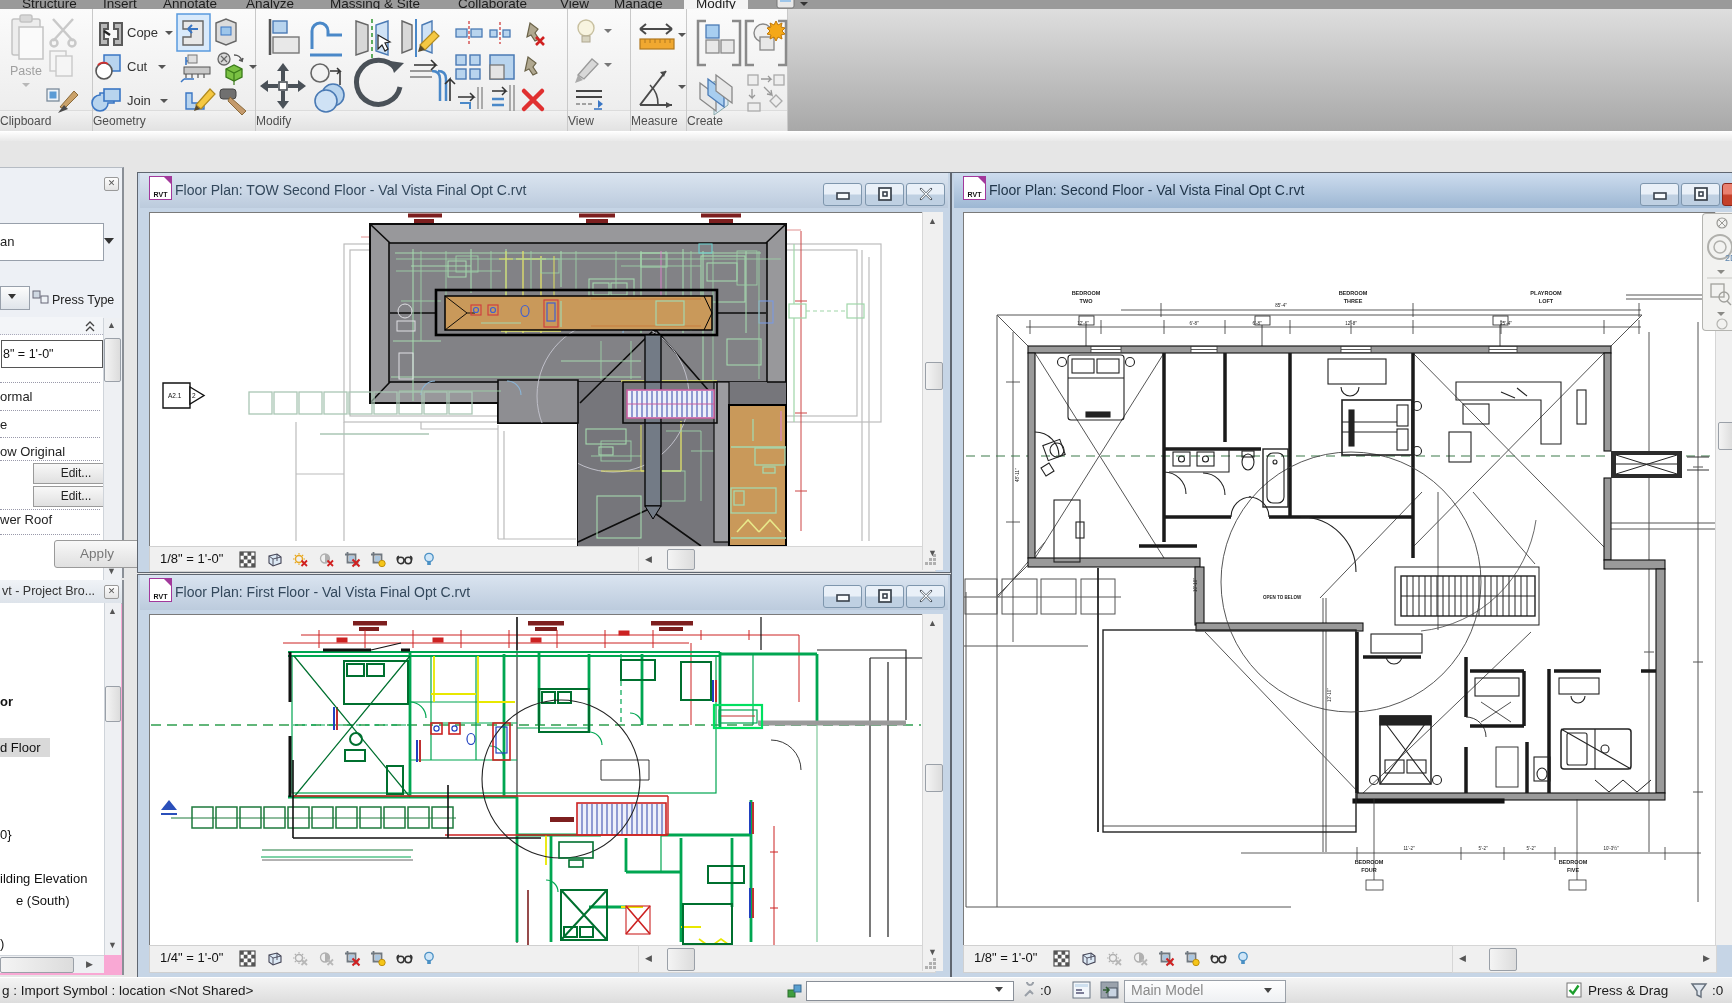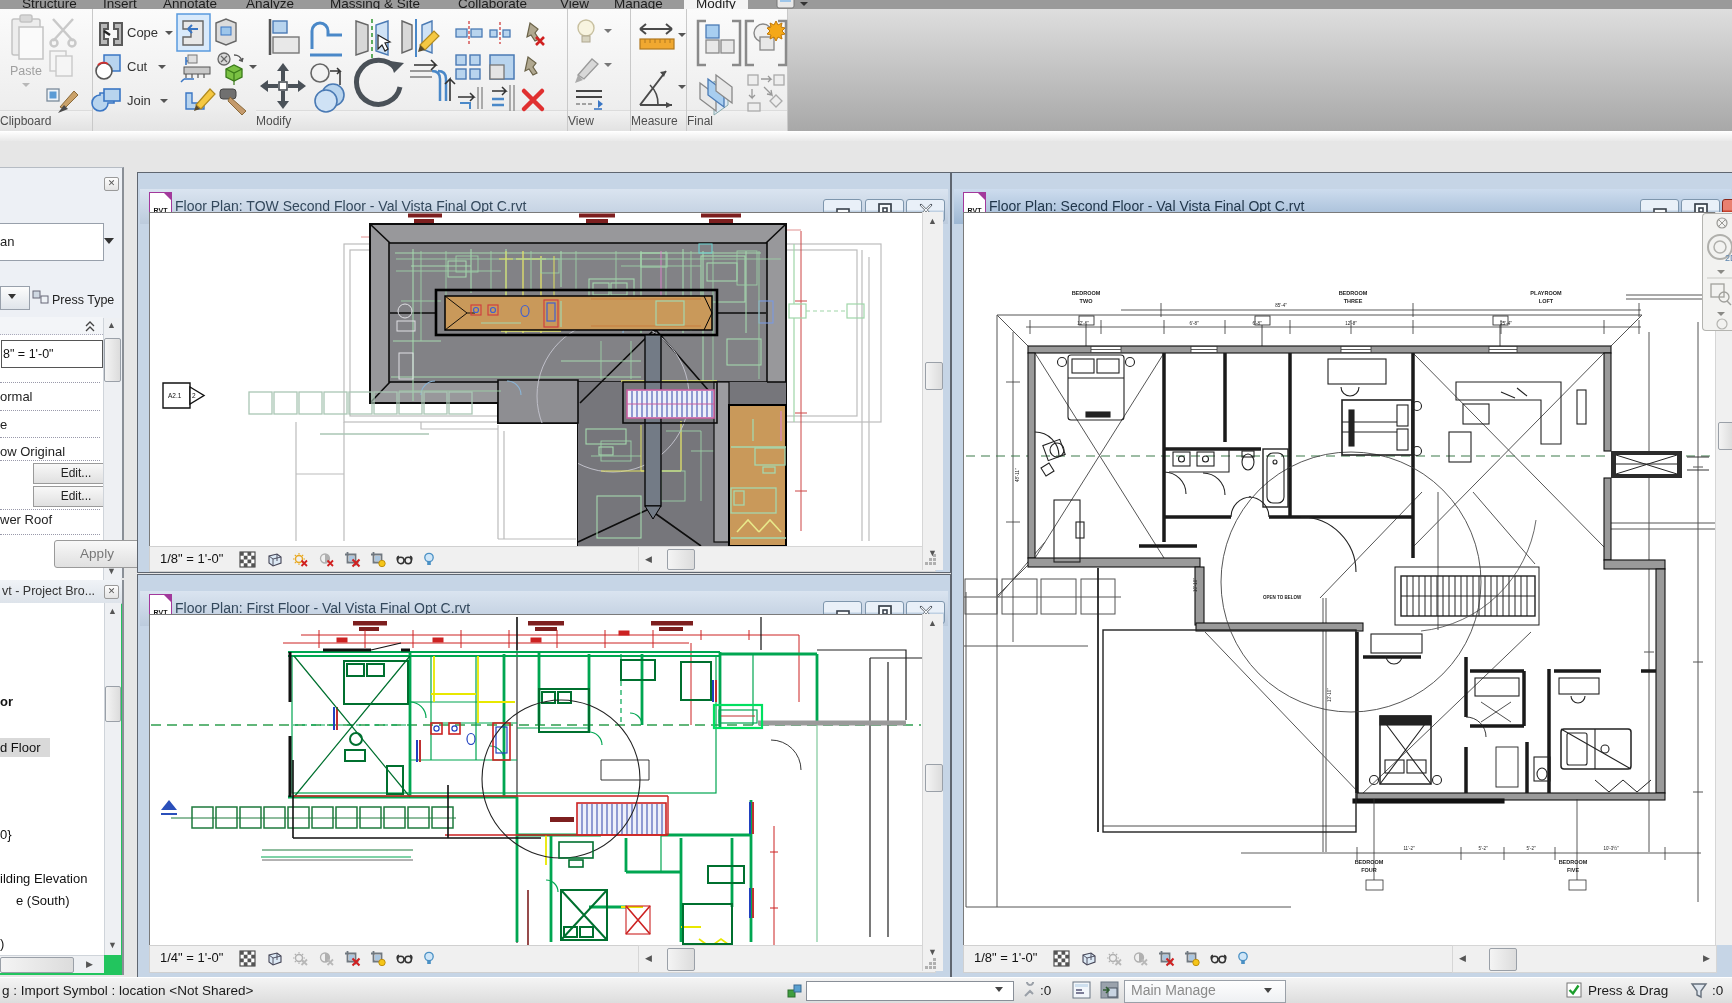--- a/index.html
+++ b/index.html
@@ -18,31 +18,31 @@
   .pnl{position:absolute;top:0;height:122px;border-right:1px solid #c9c9c9;}
   .pnl .lbl{position:absolute;left:0;right:0;bottom:3px;
      font-size:12px;color:#4e4e4e;}
   .pnl .lblbar{position:absolute;left:0;right:0;bottom:0;height:20px;
      background:linear-gradient(#f2f2f2,#e2e2e2);border-top:1px solid #dcdcdc;}
   #ribbonedge{left:0;top:131px;width:1732px;height:9px;
      background:linear-gradient(#fdfdfd,#e9e9e9);border-top:1px solid #ffffff;}
   
   #props{left:0;top:167px;width:122px;height:410px;background:#edf0f5;
      border-right:2px solid #8a8f96;border-top:1px solid #b6bcc4;}
-  #browser{left:0;top:580px;width:122px;height:395px;background:#22c55e;
+  #browser{left:0;top:580px;width:122px;height:395px;background:#f9a8d4;
      border-right:2px solid #8a8f96;}
   .closebox{position:absolute;width:13px;height:12px;background:linear-gradient(#fdfdfd,#e3e3e3);
      border:1px solid #9a9a9a;border-radius:2px;color:#555;font-size:9px;
      line-height:11px;text-align:center;}
   .btn97{background:linear-gradient(#f8f8f8,#e0e0e0);border:1px solid #9a9a9a;
      text-align:center;color:#222;margin-left:16px;}
   
   .win{position:absolute;background:#c6d5e6;border:1px solid #5f6670;}
   .tbar{position:absolute;left:2px;right:2px;top:0;height:35px;
-     background:linear-gradient(#dae4f0,#bccbdd);margin-top:16px;}
+     background:linear-gradient(#dae4f0,#bccbdd);}
   .tbar.active{background:linear-gradient(#cddcee,#9db7d3);}
   .tbar .ttl{position:absolute;left:35px;top:9px;font-size:14px;color:#33485c;white-space:nowrap;}
   .rvticon{position:absolute;left:9px;top:3px;width:21px;height:22px;background:#fff;
      border:1px solid #a2389b;}
   .rvticon:after{content:"RVT";position:absolute;left:0px;bottom:1px;width:100%;
      text-align:center;font-size:7px;font-weight:bold;color:#111;letter-spacing:0px;}
   .rvticon .fold{position:absolute;right:0;top:0;width:7px;height:7px;
      background:#a2389b;clip-path:polygon(0 0,100% 100%,100% 0);}
   .wbtn{position:absolute;top:10px;width:37px;height:21px;border-radius:3px;
      background:linear-gradient(#e9f0f8 48%,#bfd0e2 52%);border:1px solid #7e96ad;}
@@ -78,35 +78,39 @@
       <rect x="5" y="-1" width="11" height="3" fill="#9ec6ea"></rect>
       <path d="M25 2 l4 4 l4 -4" fill="#333"></path>
     </svg>
 </div>
 <div class="abs" id="ribbon">
   <div id="panels">
     <div class="pnl" style="left:0;width:92px;">
         <div class="lblbar"></div>
         <div class="lbl">Clipboard</div>
       </div>
+    <div class="pnl" style="left:93px;width:162px;">
+        <div class="lblbar"></div>
+        <div class="lbl">Geometry</div>
+      </div>
     <div class="pnl" style="left:256px;width:311px;">
         <div class="lblbar"></div>
         <div class="lbl">Modify</div>
       </div>
     <div class="pnl" style="left:568px;width:62px;">
         <div class="lblbar"></div>
         <div class="lbl">View</div>
       </div>
     <div class="pnl" style="left:631px;width:55px;">
         <div class="lblbar"></div>
         <div class="lbl">Measure</div>
       </div>
     <div class="pnl" style="left:687px;width:100px;">
         <div class="lblbar"></div>
-        <div class="lbl">Final</div>
+        <div class="lbl">Create</div>
       </div>
     <svg id="ribicons" width="788" height="122" style="position:absolute;left:0;top:0">
         <g stroke="#c3c3c3" fill="#ededed" stroke-width="1.5">
           <rect x="12" y="10" width="28" height="36" rx="2"></rect>
           <rect x="20" y="6" width="12" height="7" rx="2" fill="#d8d8d8"></rect>
           <rect x="19" y="18" width="24" height="32" fill="#fafafa"></rect>
         </g>
         <text x="26" y="66" font-size="12.5" fill="#a0a0a0" text-anchor="middle" font-family="Liberation Sans">Paste</text>
         <path d="M22 74 l4 4 l4 -4" fill="#b8b8b8"></path>
         <g stroke="#c9c9c9" stroke-width="2.5" fill="none">
@@ -1261,21 +1265,21 @@
       <rect x="3" y="3" width="13" height="3" fill="#cfe0ef"></rect>
       <line x1="4" y1="9" x2="10" y2="9" stroke="#557" stroke-width="1.5"></line>
       <line x1="4" y1="12" x2="12" y2="12" stroke="#557" stroke-width="1.5"></line>
     </svg>
   <svg class="abs" style="left:1100px;top:3px" width="20" height="19">
       <rect x="1" y="1" width="17" height="16" fill="#9aa2ac" stroke="#6a7684"></rect>
       <rect x="8" y="7" width="9" height="9" fill="#c8d4e2" stroke="#49525e"></rect>
       <path d="M3 9 L8 9 M6 6 L9 9 L6 12" stroke="#2f5d33" stroke-width="1.6" fill="none"></path>
     </svg>
   <div class="abs" style="left:1124px;top:2px;width:160px;height:21px;background:linear-gradient(#fefefe,#eef0f3);border:1px solid #9aa0a8;"></div>
-  <div class="abs" style="left:1131px;top:4px;font-size:14px;color:#8a8a8a;">Main Manage</div>
+  <div class="abs" style="left:1131px;top:4px;font-size:14px;color:#8a8a8a;">Main Model</div>
   <div class="abs" style="left:1264px;top:10px;width:0;height:0;border-left:4px solid transparent;border-right:4px solid transparent;border-top:5px solid #444;"></div>
   <svg class="abs" style="left:1566px;top:4px" width="17" height="17">
       <rect x="1" y="1" width="14" height="14" fill="#fff" stroke="#777"></rect>
       <path d="M3.5 8 L7 11.5 L12.5 3.5" fill="none" stroke="#1c9e2c" stroke-width="2.4"></path>
     </svg>
   <div class="t" style="left:1588px;">Press &amp; Drag</div>
   <svg class="abs" style="left:1690px;top:4px" width="20" height="18">
       <path d="M2 2 H16 L11 9 V15 L7 13 V9 Z" fill="#dfe6ee" stroke="#66707c" stroke-width="1.4"></path>
     </svg>
   <div class="t" style="left:1712px;">:0</div>

